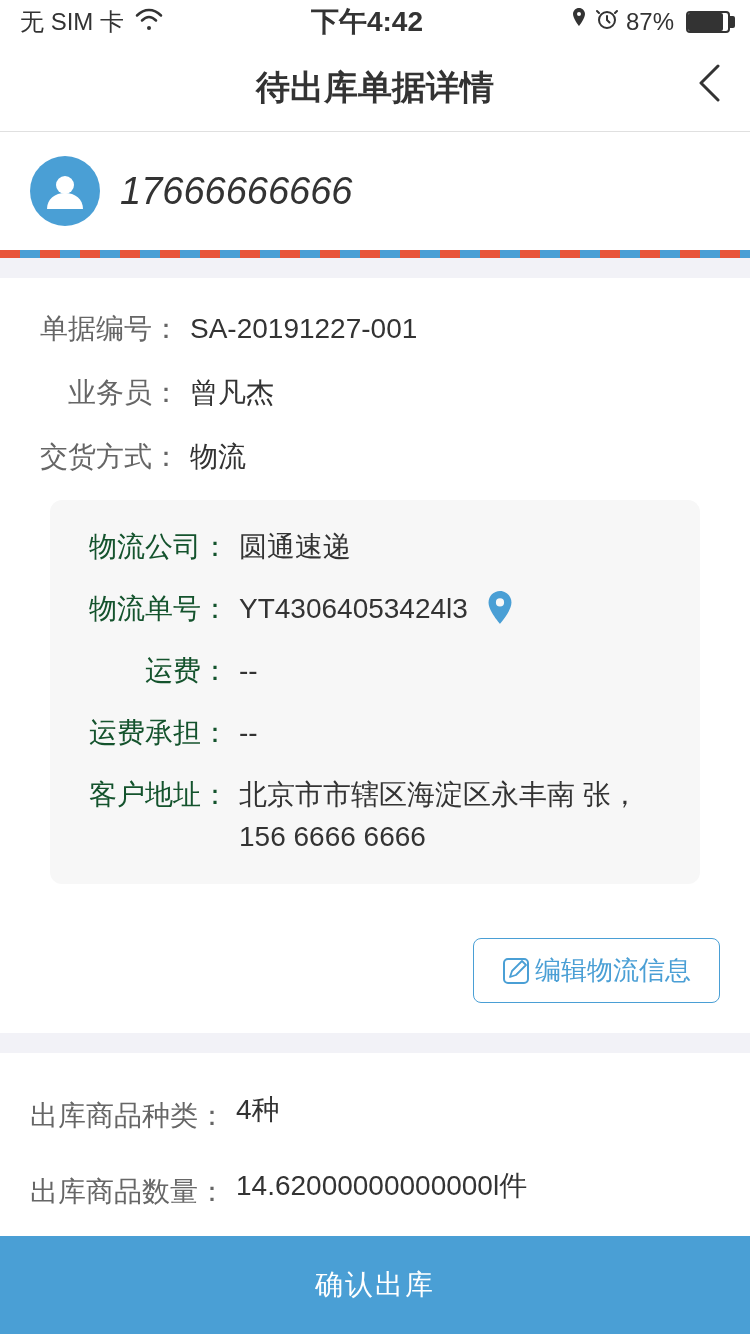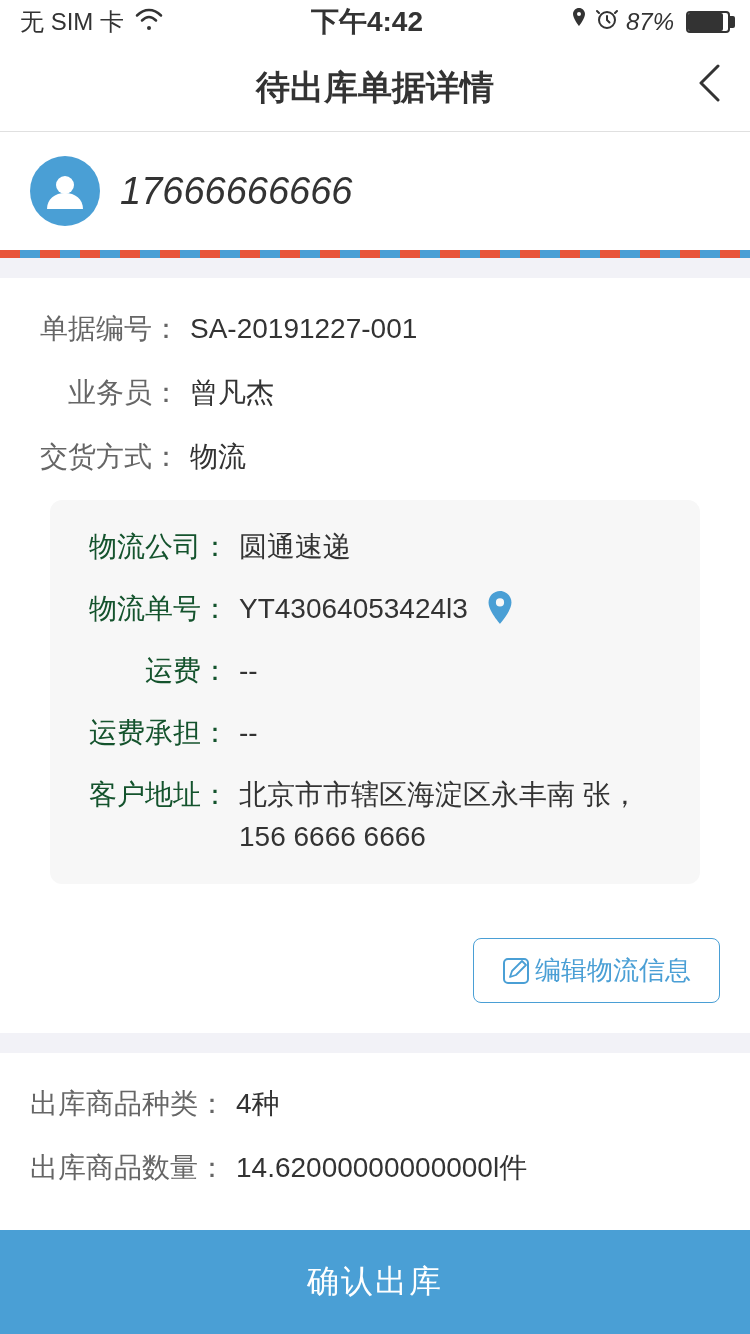--- a/index.html
+++ b/index.html
@@ -32,21 +32,20 @@
     }
     .status-center {
       font-size: 28px;
       font-weight: 600;
     }
     .status-right {
       display: flex;
       align-items: center;
       gap: 8px;
       font-size: 24px;
-      font-style: italic;
     }
     .battery {
       display: inline-block;
       width: 44px;
       height: 22px;
       border: 2px solid #333;
       border-radius: 4px;
       position: relative;
       margin-left: 4px;
     }
@@ -240,20 +239,21 @@
       display: flex;
       align-items: center;
       margin-bottom: 22px;
       line-height: 1.5;
     }
     .goods-label {
       color: #666;
       font-size: 28px;
       min-width: 200px;
       flex-shrink: 0;
+      margin-top: 12px;
     }
     .goods-value {
       color: #333;
       font-size: 28px;
       margin-left: 6px;
     }
 
     
     .view-btn-row {
       display: flex;
@@ -269,21 +269,21 @@
       left: 0;
       width: 750px;
       background: #4a9fd5;
       padding: 30px 0;
       display: flex;
       justify-content: center;
       align-items: center;
     }
     .confirm-btn {
       color: #fff;
-      font-size: 32px;
+      font-size: 28px;
       font-weight: 500;
       background: transparent;
       border: none;
       cursor: pointer;
       letter-spacing: 2px;
     }
 
     .page-content {
       padding-bottom: 120px;
     }

